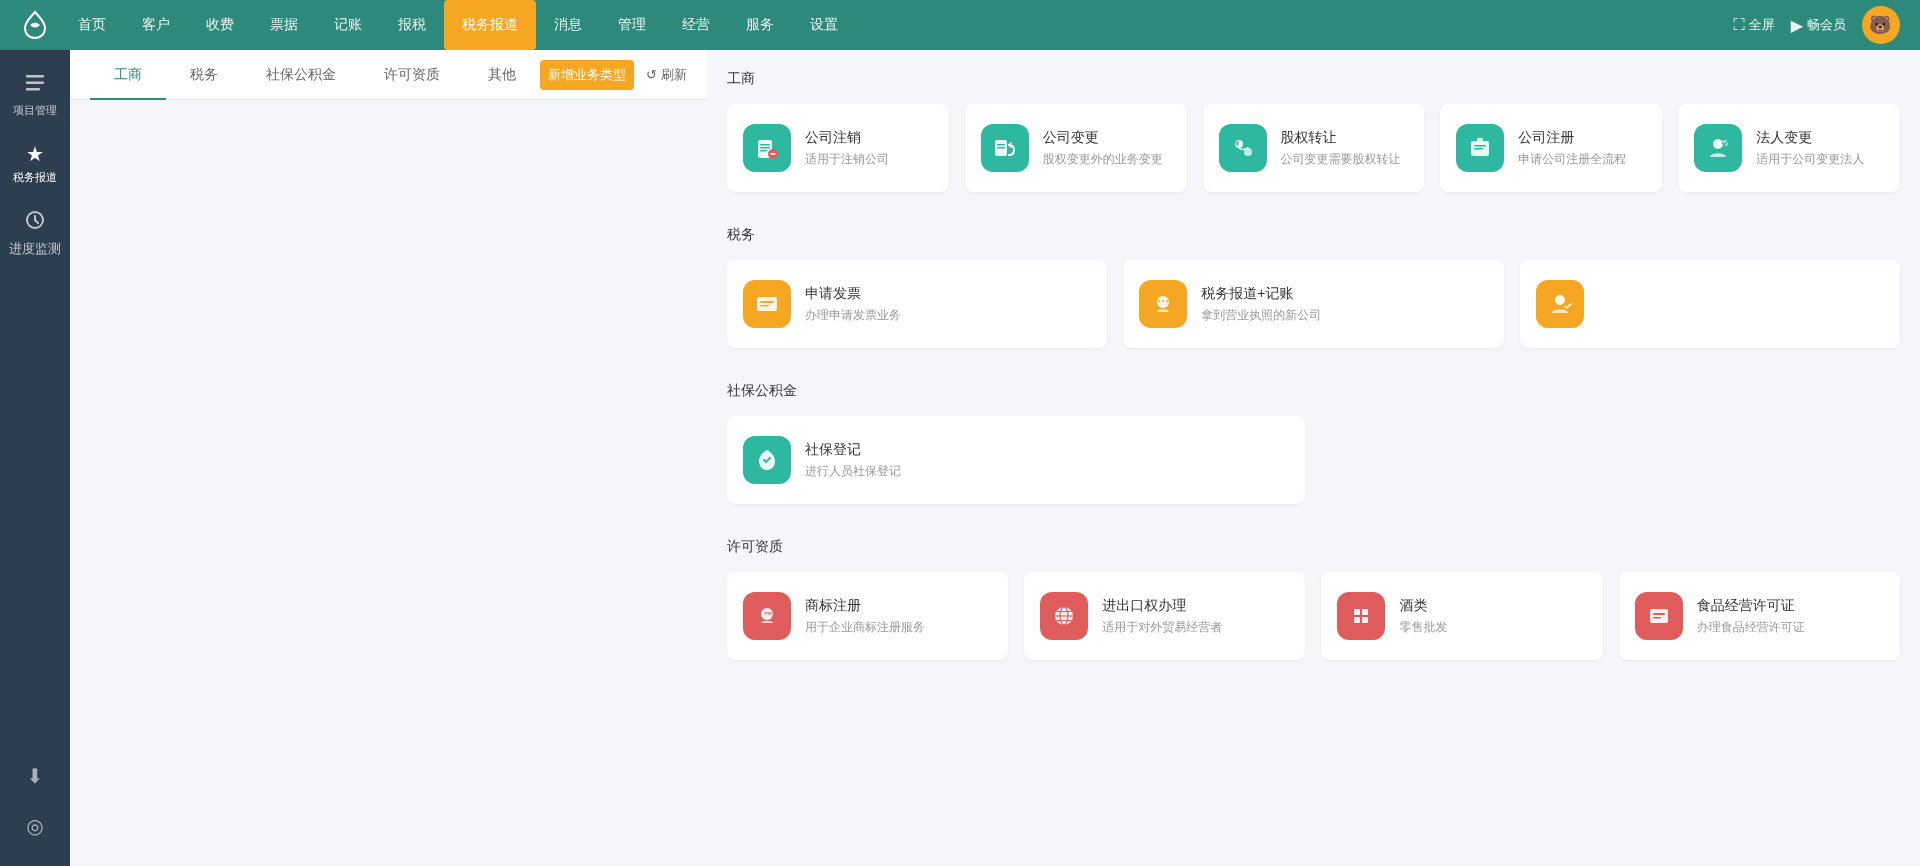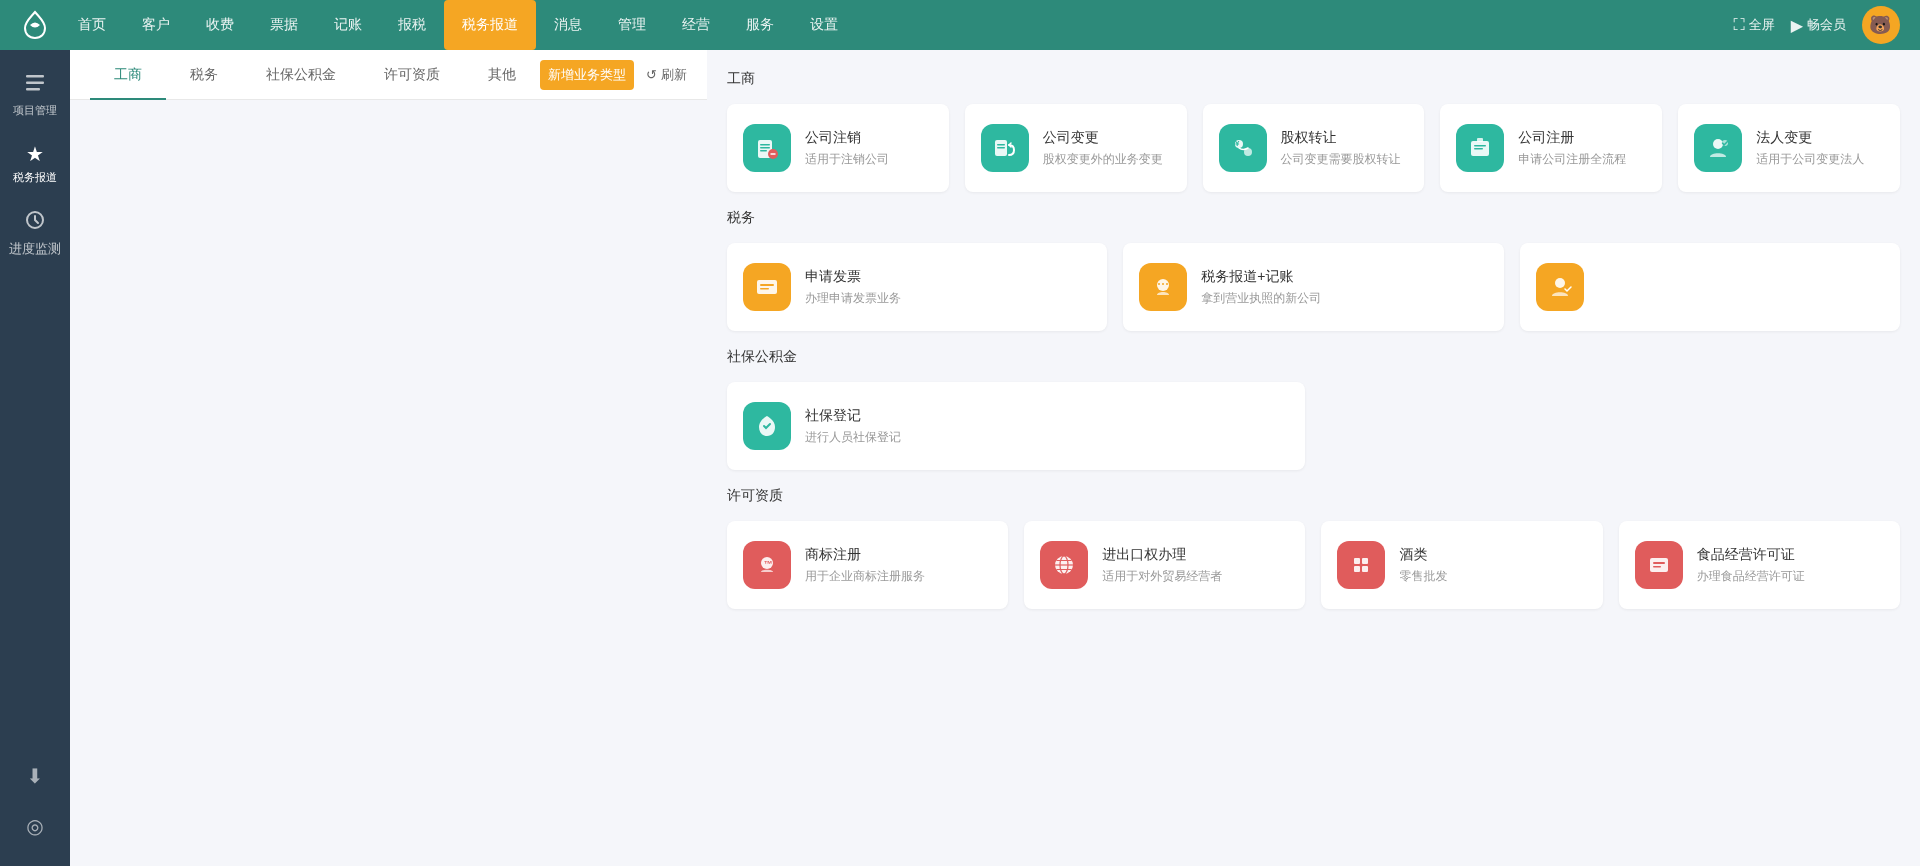--- a/index.html
+++ b/index.html
@@ -204,21 +204,21 @@
       color: #333;
       margin-bottom: 16px;
       font-weight: 500;
     }
 
     
     .card-grid {
       display: grid;
       grid-template-columns: repeat(5, 1fr);
       gap: 16px;
-      margin-bottom: 17px;
+      margin-bottom: 34px;
     }
     .card-grid-3 {
       grid-template-columns: repeat(3, 1fr);
     }
     .card-grid-2 {
       grid-template-columns: repeat(2, 1fr);
     }
     .card-grid-4 {
       grid-template-columns: repeat(4, 1fr);
     }

